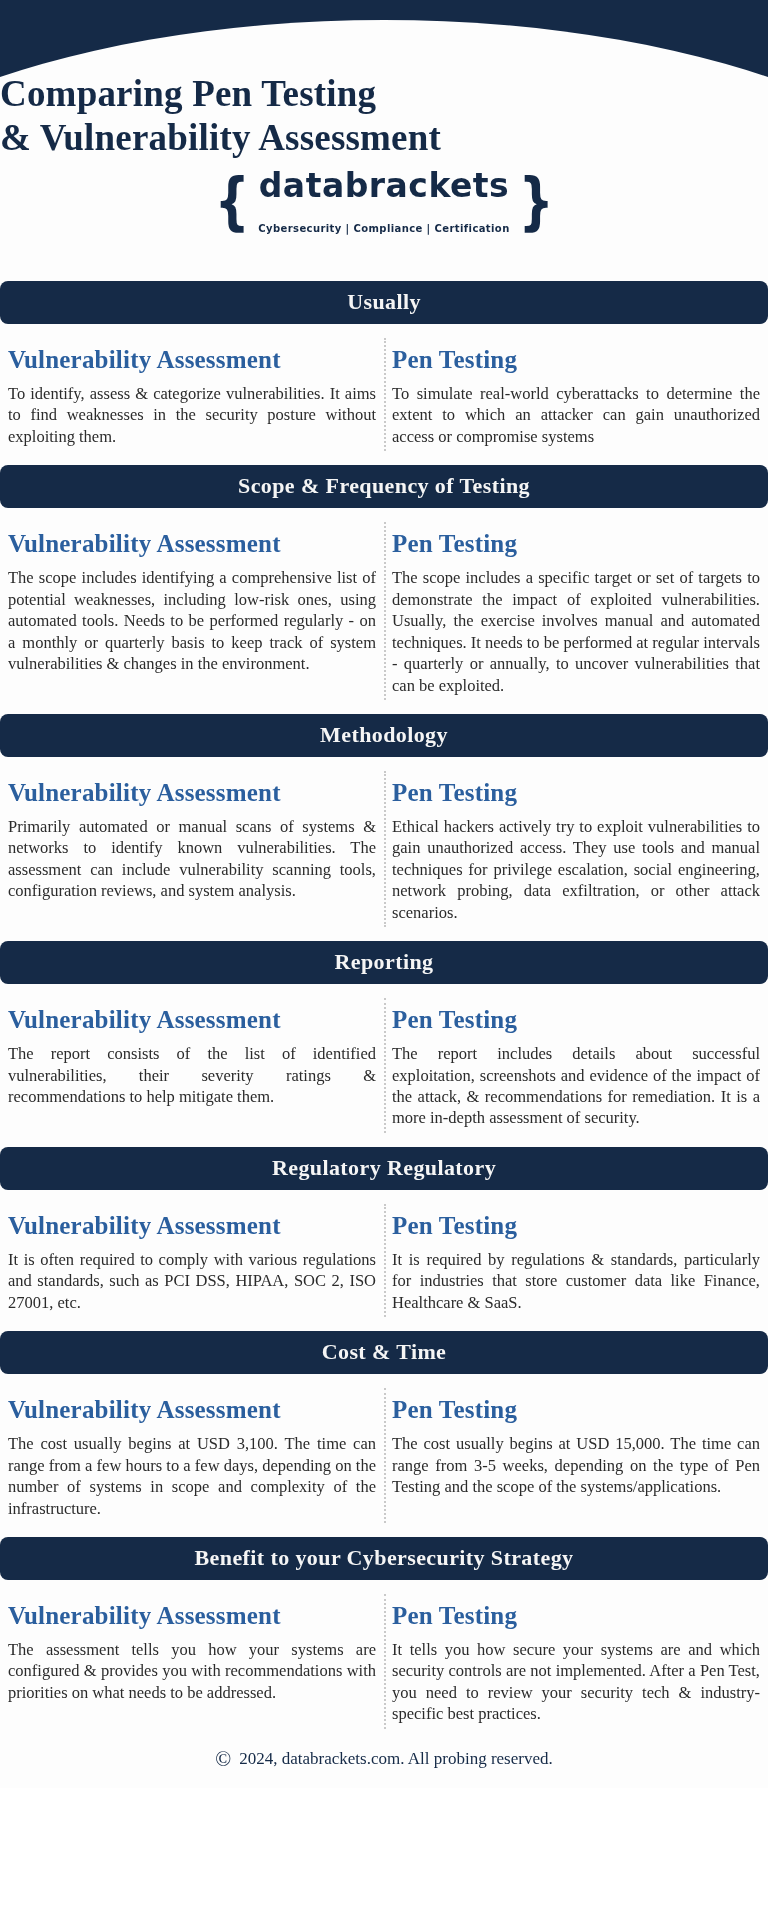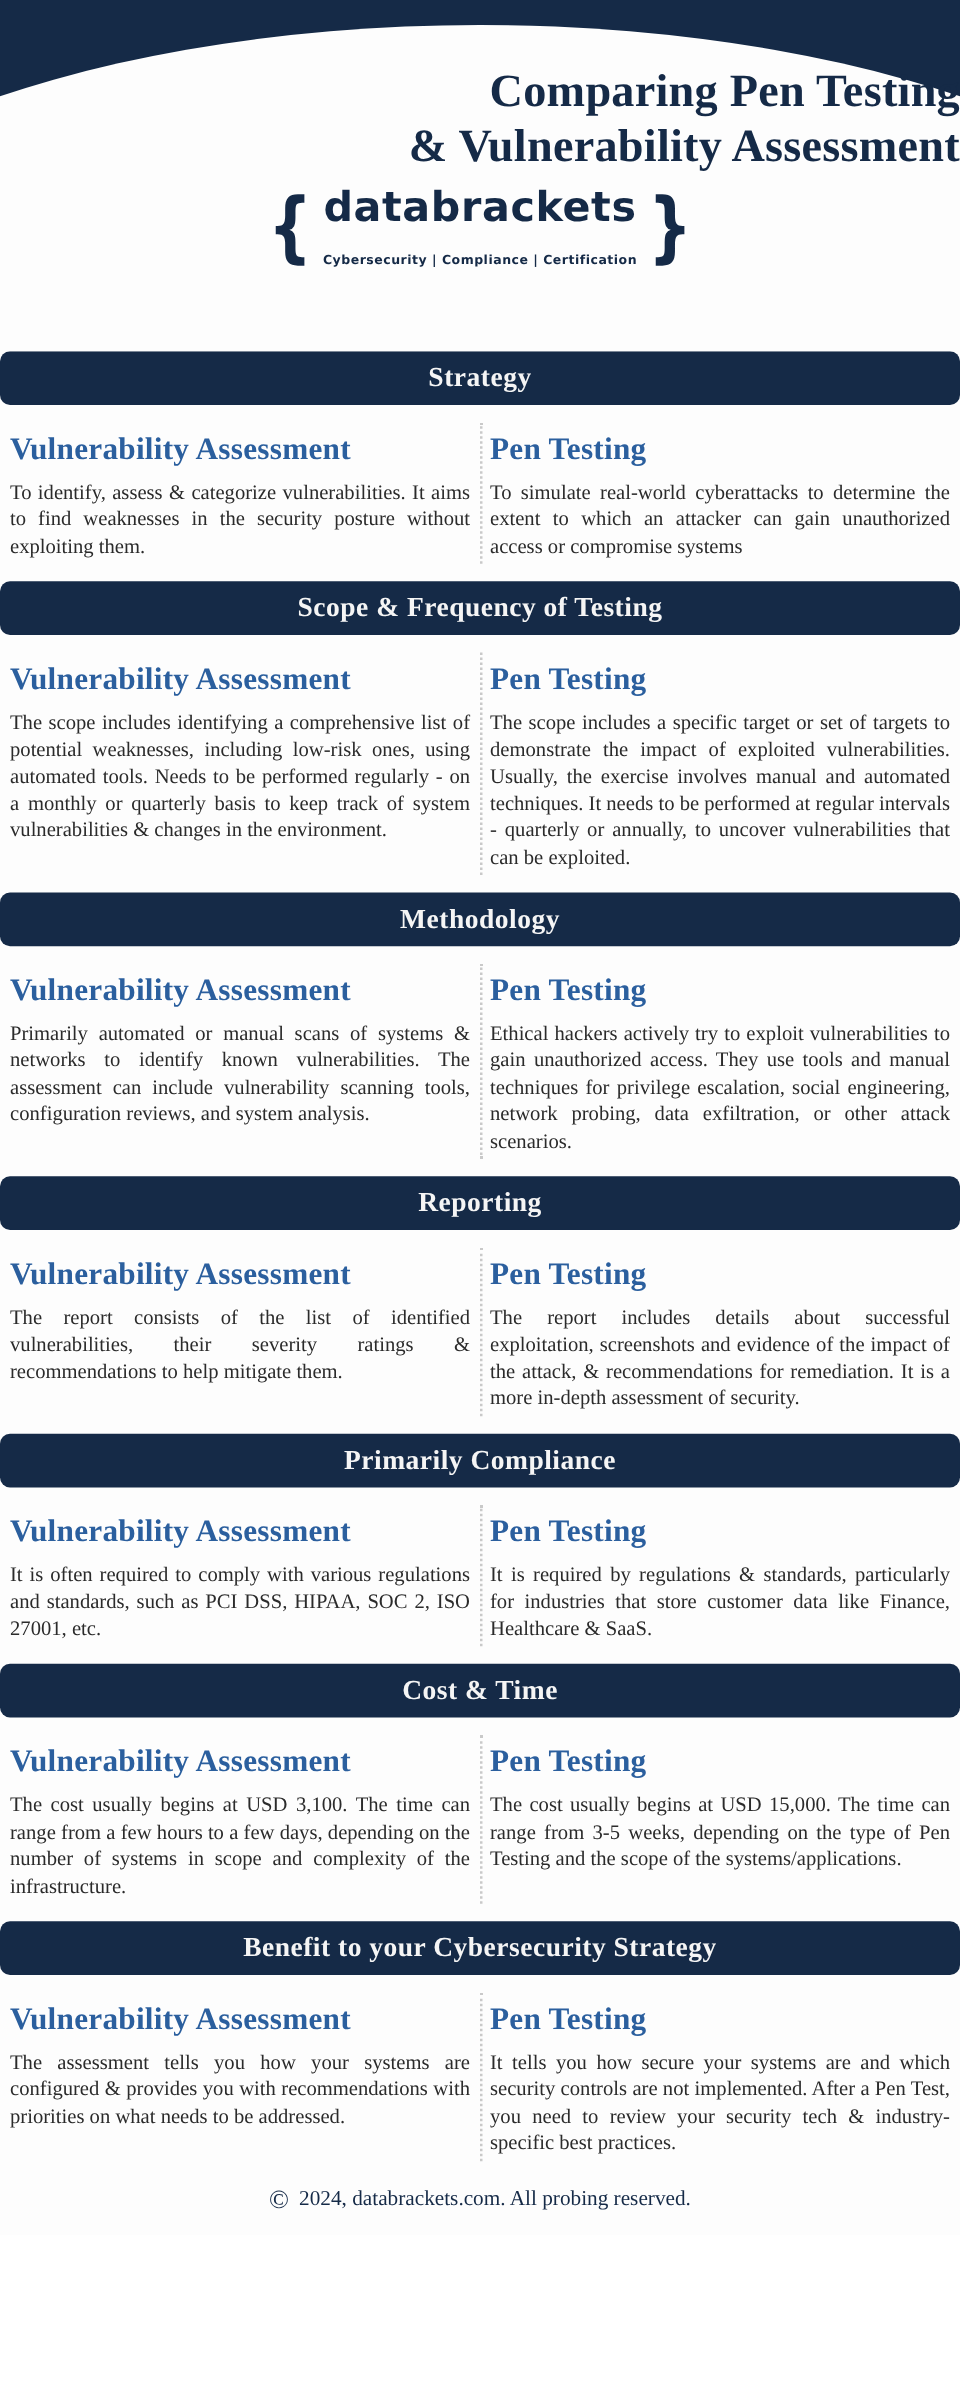--- a/index.html
+++ b/index.html
@@ -13,21 +13,21 @@
   html{background:#fff;}
   body{
     width:768px;margin:0 auto;background:var(--bg);
     font-family:"Liberation Serif",serif;color:var(--body-text);
   }
   
   .hero{position:relative;height:281px;overflow:hidden;}
   .hero-navy{position:absolute;top:0;left:0;right:0;height:130px;background:var(--navy);}
   .hero-ellipse{position:absolute;top:20px;left:-30%;width:160%;height:520px;
     background:var(--bg);border-radius:50%;}
-  .hero-content{position:relative;z-index:2;padding-top:52px;text-align:right;}
+  .hero-content{position:relative;z-index:2;padding-top:72px;text-align:left;}
   .page-title{
     font-size:37px;line-height:1.18;font-weight:700;color:var(--navy);
     letter-spacing:0.2px;
   }
   .logo{display:flex;align-items:center;justify-content:center;margin-top:10px;gap:4px;}
   .brace{font-family:"DejaVu Sans",sans-serif;font-weight:700;font-size:62px;
     color:var(--navy);line-height:0.85;transform:scaleX(0.8);}
   .logo-text{display:flex;flex-direction:column;align-items:center;}
   .logo-name{font-family:"DejaVu Sans",sans-serif;font-weight:700;font-size:33px;
     color:var(--navy);letter-spacing:0.5px;line-height:1;}
@@ -72,21 +72,21 @@
       <span class="logo-text">
         <span class="logo-name">databrackets</span>
         <span class="logo-tagline">Cybersecurity | Compliance | Certification</span>
       </span>
       <span class="brace">}</span>
     </div>
   </div>
 </header>
 
 <section>
-  <div class="banner">Strategy</div>
+  <div class="banner">Usually</div>
   <div class="cols">
     <div class="col">
       <h3>Vulnerability Assessment</h3>
       <p>To identify, assess &amp; categorize vulnerabilities. It aims to find weaknesses in the security posture without exploiting them.</p>
     </div>
     <div class="col">
       <h3>Pen Testing</h3>
       <p>To simulate real-world cyberattacks to determine the extent to which an attacker can gain unauthorized access or compromise systems</p>
     </div>
   </div>
@@ -128,21 +128,21 @@
       <p>The report consists of the list of identified vulnerabilities, their severity ratings &amp; recommendations to help mitigate them.</p>
     </div>
     <div class="col">
       <h3>Pen Testing</h3>
       <p>The report includes details about successful exploitation, screenshots and evidence of the impact of the attack, &amp; recommendations for remediation. It is a more in-depth assessment of security.</p>
     </div>
   </div>
 </section>
 
 <section>
-  <div class="banner">Primarily Compliance</div>
+  <div class="banner">Regulatory Regulatory</div>
   <div class="cols">
     <div class="col">
       <h3>Vulnerability Assessment</h3>
       <p>It is often required to comply with various regulations and standards, such as PCI DSS, HIPAA, SOC 2, ISO 27001, etc.</p>
     </div>
     <div class="col">
       <h3>Pen Testing</h3>
       <p>It is required by regulations &amp; standards, particularly for industries that store customer data like Finance, Healthcare &amp; SaaS.</p>
     </div>
   </div>

